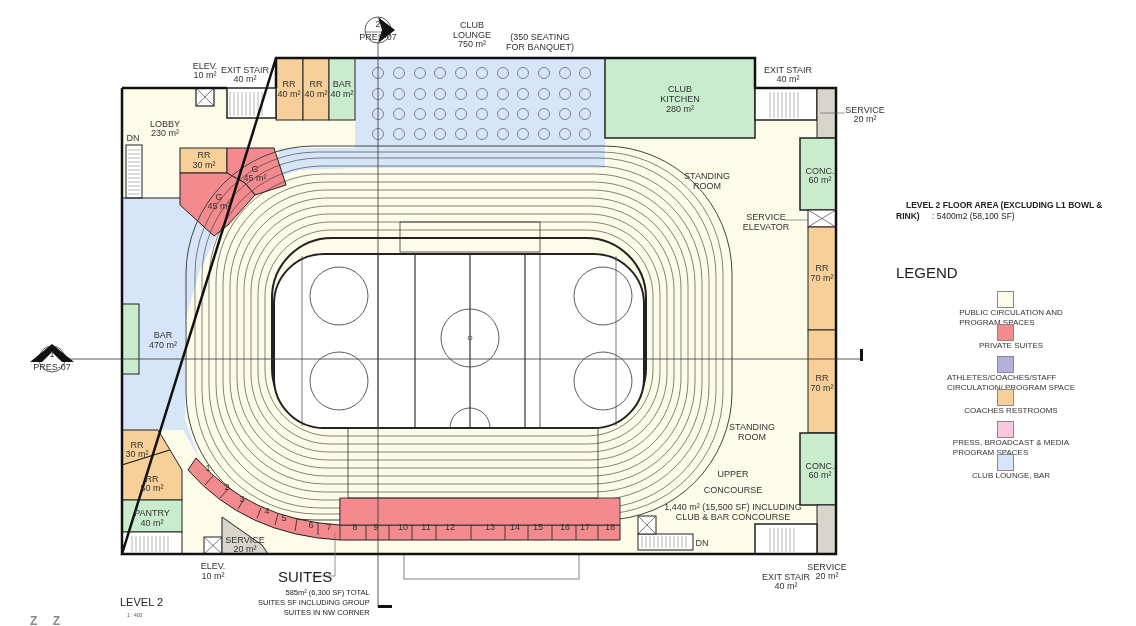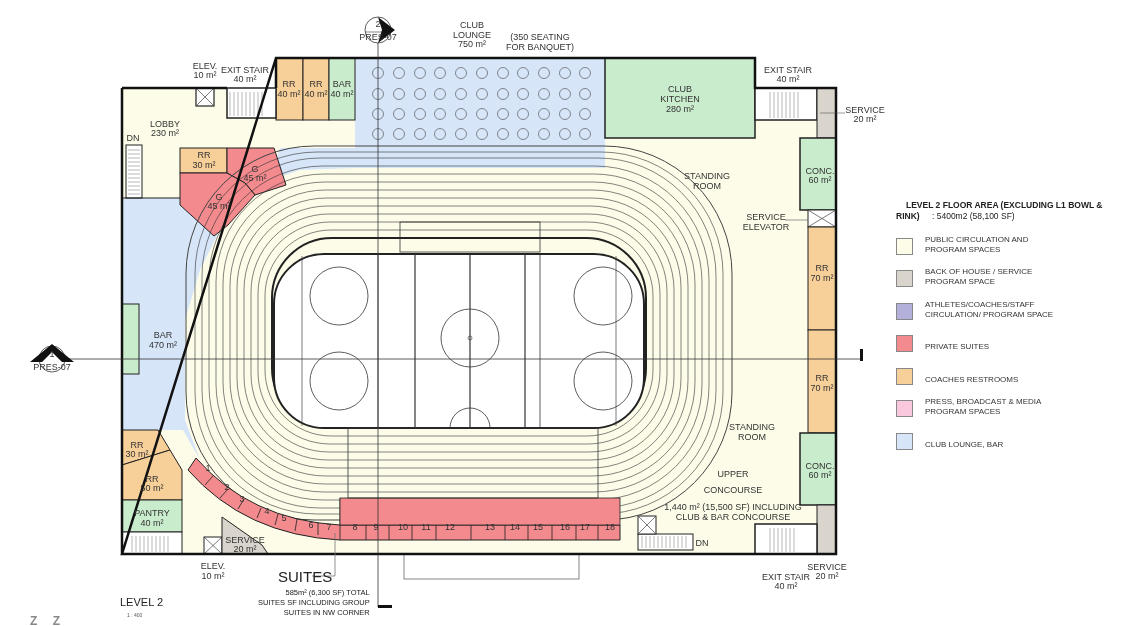--- a/index.html
+++ b/index.html
@@ -3,21 +3,21 @@
 <meta charset="utf-8">
 <style>
   html,body{margin:0;padding:0;background:#fff;}
   body{width:1136px;height:626px;position:relative;overflow:hidden;font-family:"Liberation Sans",sans-serif;color:#222;}
   svg text{font-family:"Liberation Sans",sans-serif;}
   .lbl{font-size:9px;fill:#333;text-anchor:middle;}
   .legend{position:absolute;left:896px;top:200px;width:230px;}
   .fa-title{font-size:8.5px;font-weight:bold;line-height:11px;color:#222;}
   .fa-title span{font-weight:normal;padding-left:10px;}
   .legend-head{font-size:15px;margin-top:42px;margin-bottom:10px;color:#222;}
-  .lg-item{display:flex;align-items:flex-end;height:32.5px;}
+  .lg-item{display:flex;align-items:center;height:32.5px;flex-direction:column;}
   .sw{width:15px;height:15px;border:1px solid #888;margin-right:12px;flex:none;}
   .lg-text{font-size:8px;line-height:10px;color:#333;white-space:pre-line;}
   .level{position:absolute;left:120px;top:596px;font-size:11px;}
   .scale{position:absolute;left:127px;top:612px;font-size:5px;color:#555;}
   .suites-note{position:absolute;left:258px;top:568px;}
   .suites-title{font-size:15px;margin-left:20px;}
   .suites-desc{font-size:7.5px;line-height:10px;margin-top:3px;white-space:pre-line;text-align:right;}
   .north{position:absolute;left:30px;top:614px;font-size:12px;color:#888;font-weight:bold;letter-spacing:6px;}
 </style>
 </head>
@@ -363,38 +363,34 @@
     <text x="610" y="530" class="lbl">18</text>
   </g>
 
   <path d="M312 576 L335 576 L335 533" fill="none" stroke="#777" stroke-width="0.8"></path>
   <line x1="820" y1="113" x2="845" y2="113" stroke="#555" stroke-width="0.6"></line>
   <line x1="785" y1="220" x2="808" y2="220" stroke="#555" stroke-width="0.6"></line>
 </svg>
 
 <div class="legend">
   <div class="fa-title"><span style="font-weight:bold">LEVEL 2 FLOOR AREA (EXCLUDING L1 BOWL &amp; RINK)</span><span> : 5400m2  (58,100 SF)</span></div>
+  <div class="legend-head">LEGEND</div>
   <div class="lg-item">
       <div class="sw" style="background:#fdfce8"></div>
       <div class="lg-text">PUBLIC CIRCULATION AND
 PROGRAM SPACES</div>
     </div>
   <div class="lg-item">
-      <div class="sw" style="background:#d9d4cc"></div>
-      <div class="lg-text">BACK OF HOUSE / SERVICE
-PROGRAM SPACE</div>
+      <div class="sw" style="background:#f28a8e"></div>
+      <div class="lg-text">PRIVATE SUITES</div>
     </div>
   <div class="lg-item">
       <div class="sw" style="background:#b3b1dc"></div>
       <div class="lg-text">ATHLETES/COACHES/STAFF
 CIRCULATION/ PROGRAM SPACE</div>
-    </div>
-  <div class="lg-item">
-      <div class="sw" style="background:#f28a8e"></div>
-      <div class="lg-text">PRIVATE SUITES</div>
     </div>
   <div class="lg-item">
       <div class="sw" style="background:#f7cf99"></div>
       <div class="lg-text">COACHES RESTROOMS</div>
     </div>
   <div class="lg-item">
       <div class="sw" style="background:#f9c8de"></div>
       <div class="lg-text">PRESS, BROADCAST &amp; MEDIA
 PROGRAM SPACES</div>
     </div>

